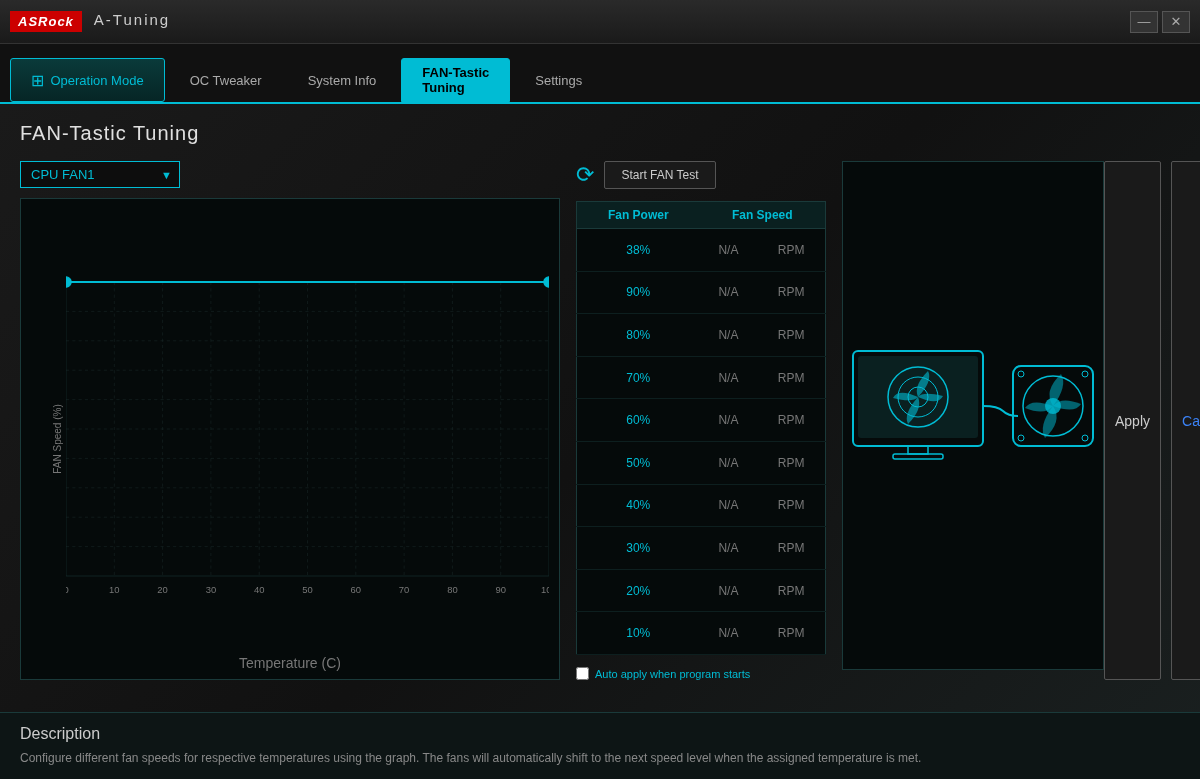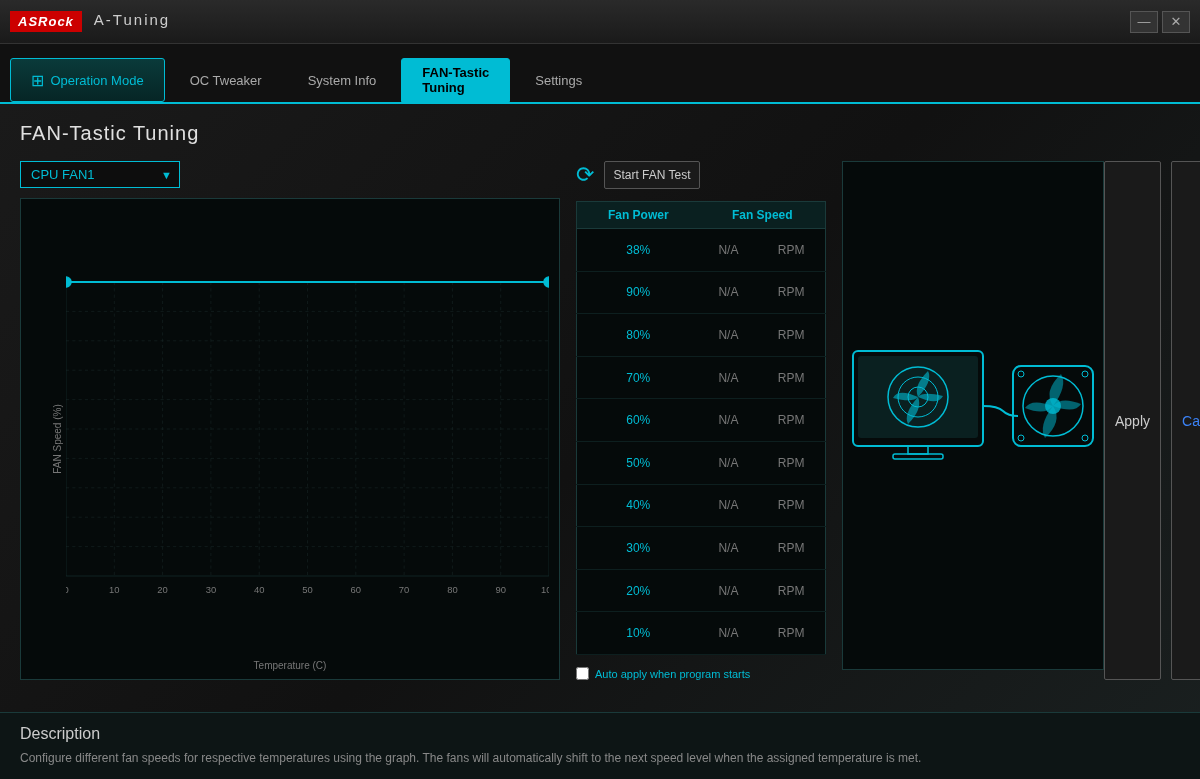--- a/index.html
+++ b/index.html
@@ -172,21 +172,21 @@
       font-size: 10px;
       color: #777;
       white-space: nowrap;
     }
 
     .x-label {
       position: absolute;
       bottom: 8px;
       left: 50%;
       transform: translateX(-50%);
-      font-size: 10px;
+      font-size: 14px;
       color: #777;
     }
 
     .graph-svg {
       width: 100%;
       height: 100%;
     }
 
     
     .table-section {
@@ -206,21 +206,21 @@
       font-size: 22px;
       color: #00bcd4;
       animation: spin 3s linear infinite;
     }
     @keyframes spin { from { transform: rotate(0deg); } to { transform: rotate(360deg); } }
 
     .start-fan-btn {
       background: #1a1a1a;
       border: 1px solid #555;
       color: #ccc;
-      padding: 6px 8px;
+      padding: 6px 16px;
       font-size: 12px;
       cursor: pointer;
       border-radius: 2px;
     }
 
     .fan-table {
       border: 1px solid #1a3a3a;
       background: #050a0a;
       width: 100%;
       border-collapse: collapse;

